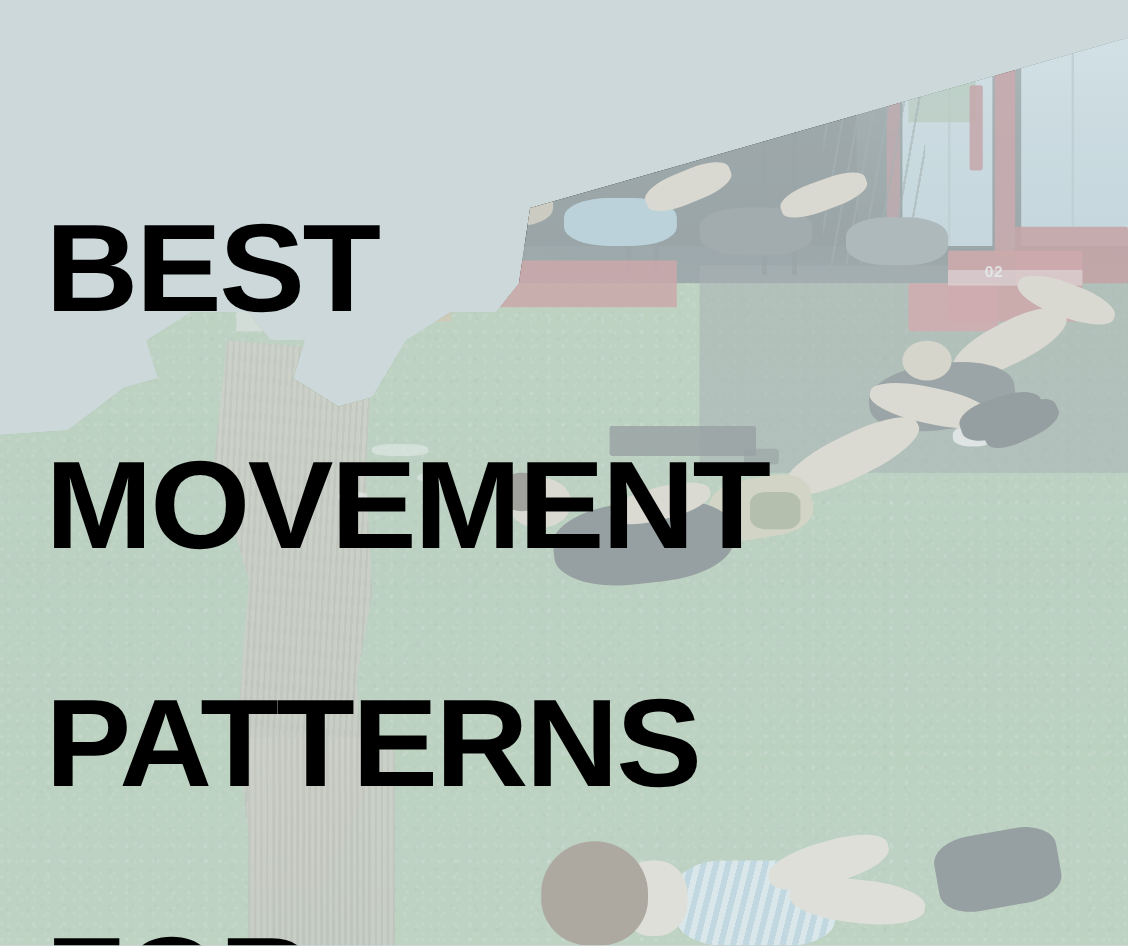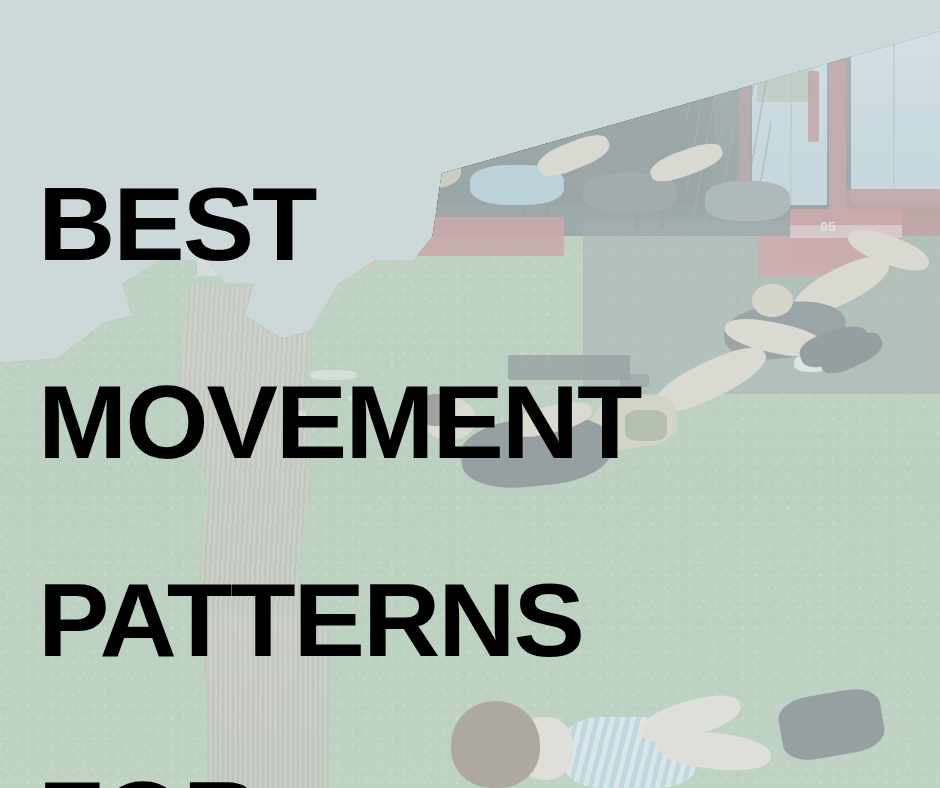--- a/index.html
+++ b/index.html
@@ -264,21 +264,21 @@
       <div class="rig-post rig-3"></div>
       <div class="rig-post rig-4"></div>
       <div class="plate plate-1"></div>
       <div class="plate plate-2"></div>
       <div class="cable-machine"></div>
 
       <div class="plyo plyo-2"></div>
       <div class="plyo plyo-1"></div>
       <div class="plyo plyo-3"></div>
       <div class="plyo-band"></div>
-      <div class="plyo-num">05</div>
+      <div class="plyo-num">02</div>
       <div class="box-red-left"></div>
       <div class="box-tan"></div>
       <div class="box-white"></div>
       <div class="mat-black"></div>
 
       <div class="mat-tan"></div>
       <div class="mat-tan-2"></div>
 
       <div class="fig a1-torso"></div>
       <div class="fig a1-leg"></div>

